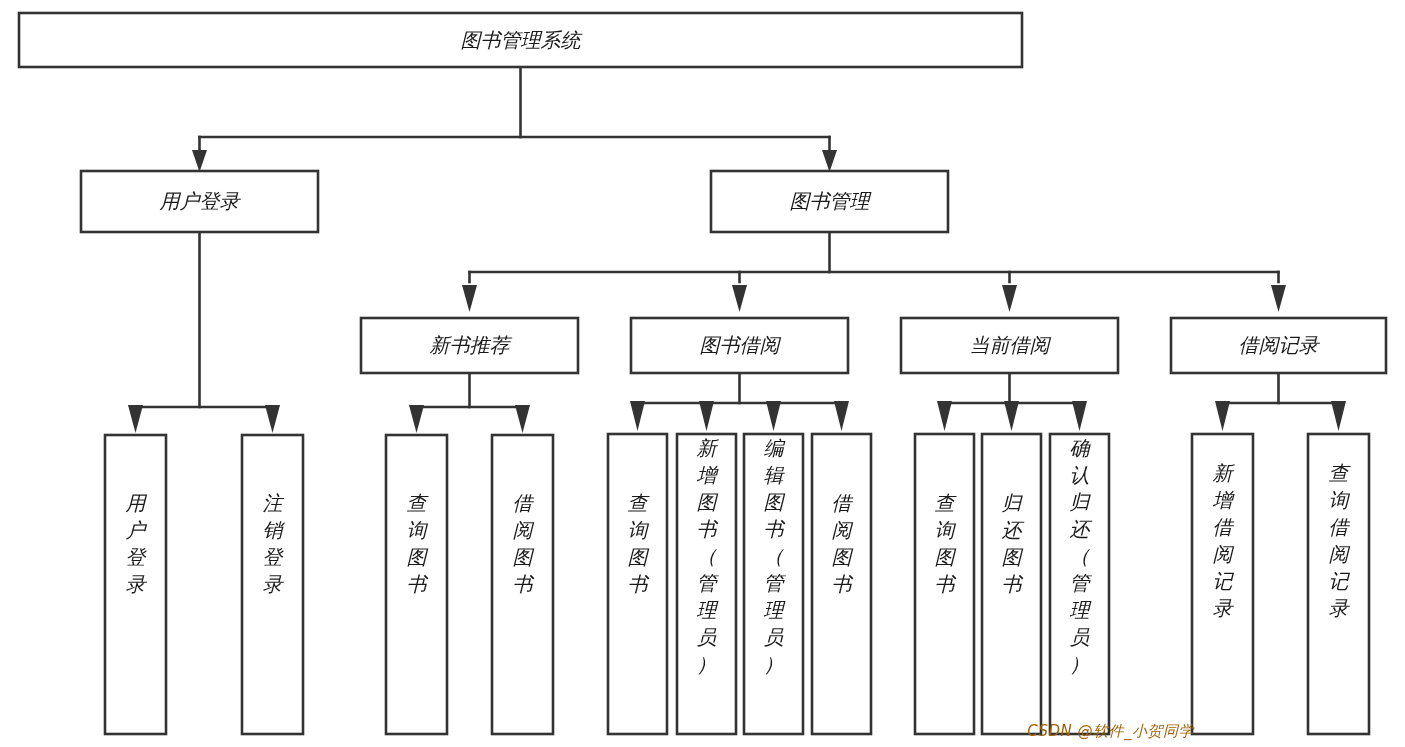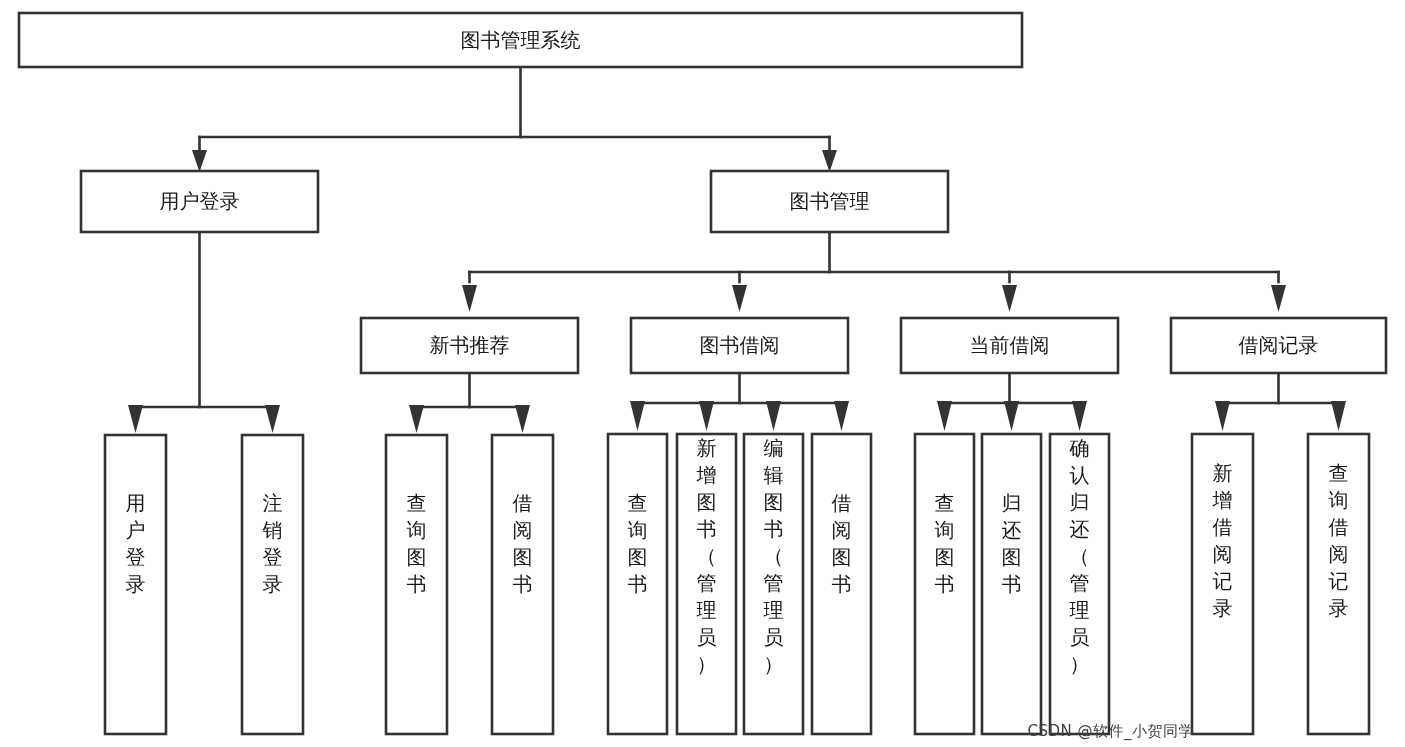--- a/index.html
+++ b/index.html
@@ -12,20 +12,21 @@
     width: 1405px;
     height: 747px;
     font-family: "DejaVu Sans", "Liberation Sans", sans-serif;
     overflow: hidden;
   }
   #diagram-root {
     position: relative;
     width: 1202px;
     height: 747px;
     background: #ffffff;
+    font-style: italic;
   }
   svg#tree-svg {
     position: absolute;
     left: 0;
     top: 0;
     width: 1405px;
     height: 747px;
     display: block;
   }
   .node-rect {
@@ -55,21 +56,21 @@
     font-size: 20px;
     fill: #1a1a1a;
     text-anchor: middle;
   }
   .watermark {
     position: absolute;
     right: 8px;
     bottom: 6px;
     font-family: "DejaVu Sans", "Liberation Sans", sans-serif;
     font-size: 15px;
-    color: #404040;
+    color: #a16207;
     letter-spacing: 0.5px;
     white-space: nowrap;
     user-select: none;
   }
 </style>
 </head>
 <body>
 
 <div id="diagram-root">
 

